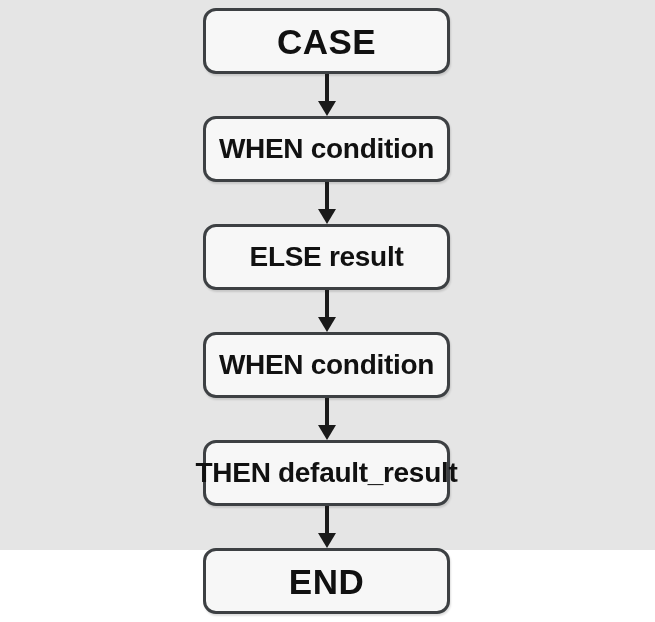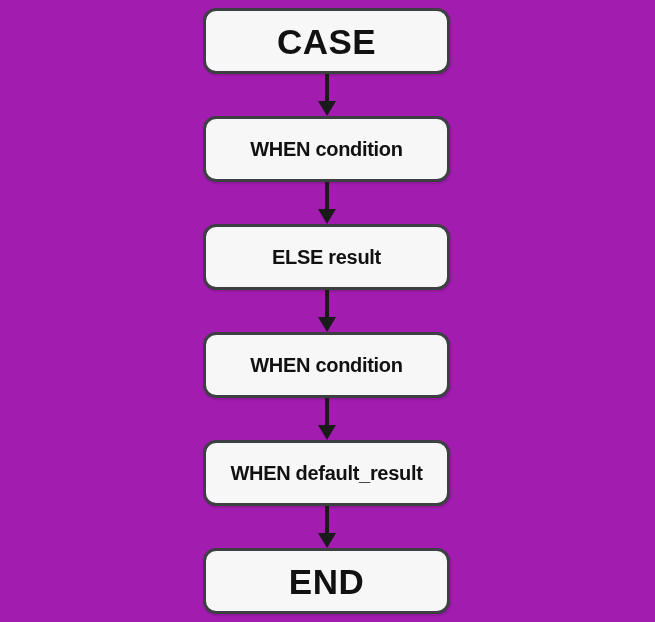--- a/index.html
+++ b/index.html
@@ -11,22 +11,22 @@
     width: 655px;
     height: 622px;
     background: #ffffff;
     font-family: "Liberation Sans", sans-serif;
     overflow: hidden;
   }
 
   #flow-root {
     position: relative;
     width: 655px;
-    height: 622px;
-    background: #a21caf;
+    height: 550px;
+    background: #e5e5e5;
   }
 
   .flow-column {
     position: absolute;
     left: 203px;
     top: 8px;
     width: 247px;
     display: flex;
     flex-direction: column;
     align-items: center;
@@ -42,21 +42,21 @@
     display: flex;
     align-items: center;
     justify-content: center;
     box-shadow: 1px 2px 2px rgba(0,0,0,0.13);
   }
 
   .node-label {
     color: #111111;
     font-family: "Liberation Sans", sans-serif;
     font-weight: bold;
-    font-size: 20px;
+    font-size: 28px;
     line-height: 1;
     letter-spacing: -0.3px;
     white-space: nowrap;
   }
 
   .node-label.big {
     font-size: 35px;
     letter-spacing: 0.5px;
   }
 
@@ -116,21 +116,21 @@
     </div>
 
     <div class="connector">
       <svg width="22" height="42" viewBox="0 0 22 42">
         <line x1="11" y1="0" x2="11" y2="30" stroke="#1a1a1a" stroke-width="4"></line>
         <polygon points="11,42 2,27 20,27" fill="#1a1a1a"></polygon>
       </svg>
     </div>
 
     <div class="node-box">
-      <span class="node-label">WHEN default_result</span>
+      <span class="node-label">THEN default_result</span>
     </div>
 
     <div class="connector">
       <svg width="22" height="42" viewBox="0 0 22 42">
         <line x1="11" y1="0" x2="11" y2="30" stroke="#1a1a1a" stroke-width="4"></line>
         <polygon points="11,42 2,27 20,27" fill="#1a1a1a"></polygon>
       </svg>
     </div>
 
     <div class="node-box">

